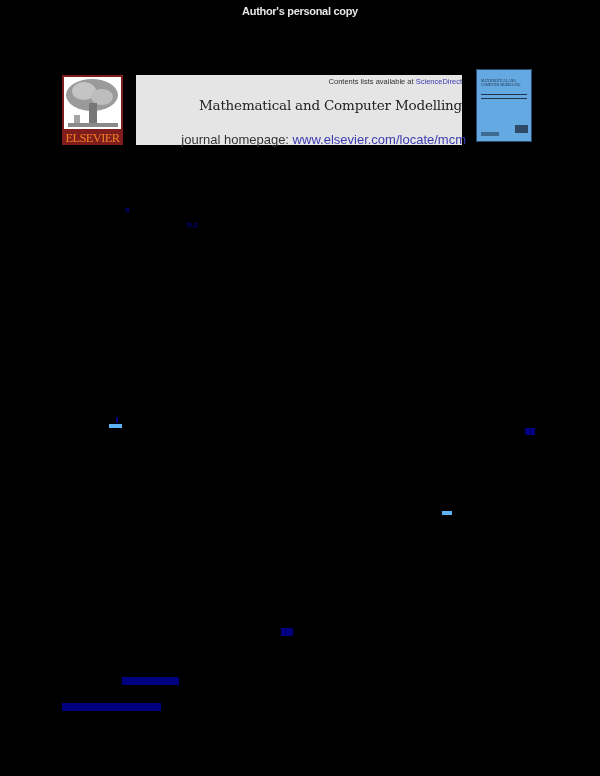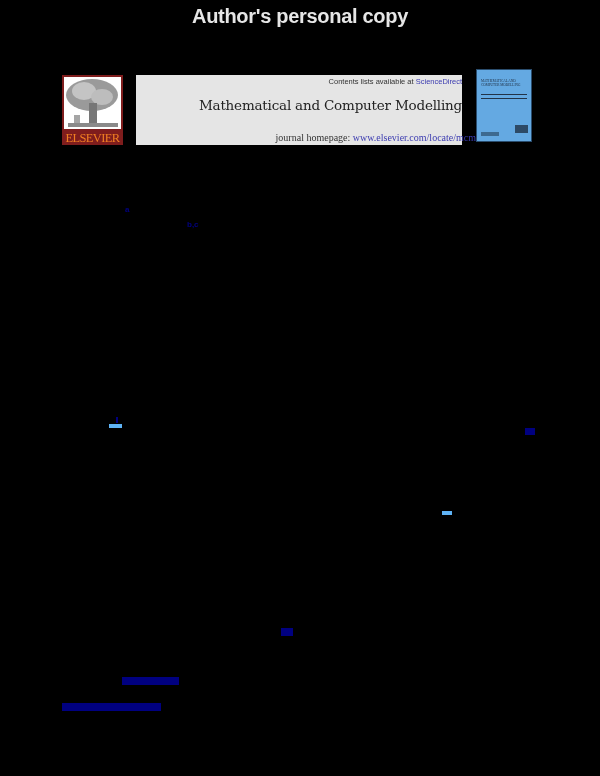--- a/index.html
+++ b/index.html
@@ -16,21 +16,21 @@
     }
     .watermark {
       position: absolute;
       left: 0;
       top: 5px;
       width: 600px;
       text-align: center;
       color: #e6e6e6;
       font-family: "Liberation Sans", sans-serif;
       font-weight: bold;
-      font-size: 20px;
+      font-size: 11px;
       letter-spacing: -0.3px;
     }
     .logo {
       position: absolute;
       left: 62px;
       top: 75px;
       width: 61px;
       height: 70px;
       background: #7f1d1d;
     }
@@ -76,25 +76,24 @@
       left: 0;
       width: 100%;
       font-family: "DejaVu Serif", serif;
       font-size: 13.5px;
       color: #222222;
       letter-spacing: -0.2px;
     }
     .banner .homepage {
       position: absolute;
       top: 57px;
-      left: 14px;
+      left: 4px;
       width: 100%;
-      font-size: 10px;
+      font-size: 13px;
       color: #333333;
-      font-family: Liberation Serif, serif;
     }
     .link {
       color: #3b3bb0;
       text-decoration: none;
       cursor: pointer;
     }
     .cover {
       position: absolute;
       left: 476px;
       top: 69px;

